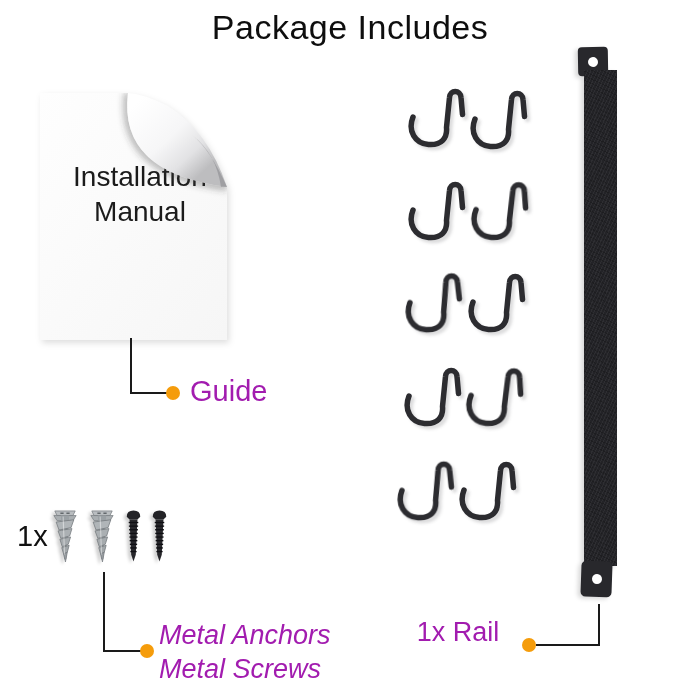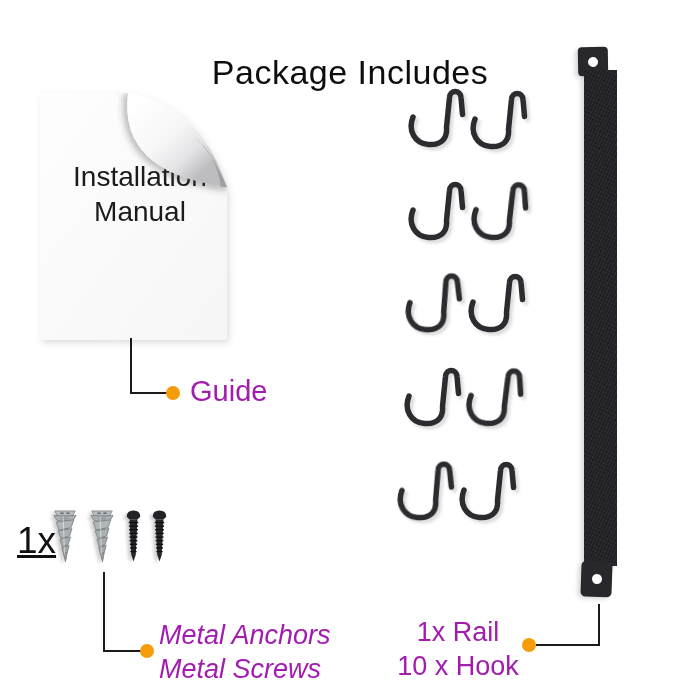--- a/index.html
+++ b/index.html
@@ -2,32 +2,32 @@
 <html style="--accent: #F59C0B; --line: #1a1a1a; --text: #141414; --hook: #2c2c30; --rail: #232327;"><head>
 <meta charset="utf-8">
 <style>
   html,body{margin:0;padding:0;background:#ffffff;}
   .canvas{
     position:relative;width:700px;height:700px;background:#ffffff;overflow:hidden;
     font-family:"Liberation Sans","DejaVu Sans",sans-serif;color:var(--text,#141414);
   }
   .title{
     position:absolute;left:0;right:0;top:8px;text-align:center;
-    font-size:34px;letter-spacing:0.5px;color:#0e0e0e;margin-top:45px;
+    font-size:34px;letter-spacing:0.5px;color:#0e0e0e;
   }
   
   .vline,.hline{position:absolute;background:var(--line,#1a1a1a);}
   .vline{width:2px;}
   .hline{height:2px;}
   .dot{position:absolute;width:14px;height:14px;border-radius:50%;background:var(--accent,#F59C0B);}
   .label{position:absolute;color:#a21caf;}
   .guide-label{left:190px;top:375px;font-size:29px;}
   .hw-label{left:159px;top:618px;font-size:27px;line-height:34px;font-style:italic;}
   .rail-label{left:390px;top:615px;width:136px;text-align:center;font-size:27px;line-height:34px;}
-  .qty{position:absolute;left:17px;top:520px;font-size:37px;color:#111;text-decoration:underline;}
+  .qty{position:absolute;left:17px;top:520px;font-size:29px;color:#111;}
 
   
   .manual-group{position:absolute;left:40px;top:93px;width:187px;height:247px;}
   .manual-group svg{filter:drop-shadow(2px 3px 3px rgba(0,0,0,0.13));}
   .doc-text{font-family:"Liberation Sans","DejaVu Sans",sans-serif;font-size:28px;fill:#1b1b1b;}
 
   
   .hook{position:absolute;width:60px;height:72px;color:var(--hook,#2c2c30);
         filter:drop-shadow(3px 3px 1.5px rgba(40,40,45,0.16));}
   .hook.r2c2{transform:rotate(1deg);}
@@ -167,21 +167,20 @@
     <div class="rail-tab rail-tab-bottom">
       <div class="rail-hole"></div>
     </div>
   </div>
 
   <div class="vline" style="left:598px;top:604px;height:42px;"></div>
   <div class="hline" style="left:536px;top:644px;width:64px;"></div>
   <div class="dot" style="left:522px;top:638px;"></div>
   <div class="label rail-label">
     <div>1x Rail</div>
-    <div>10 x Hook</div>
   </div>
 
   <div class="qty">1x</div>
   <svg class="anchor" style="left:52px;top:507px;" viewBox="0 0 28 60">
       <use href="#anchorIcon"></use>
     </svg>
   <svg class="anchor" style="left:89px;top:507px;" viewBox="0 0 28 60">
       <use href="#anchorIcon"></use>
     </svg>
   <svg class="screw" style="left:125px;top:509px;" viewBox="0 0 16 52">

